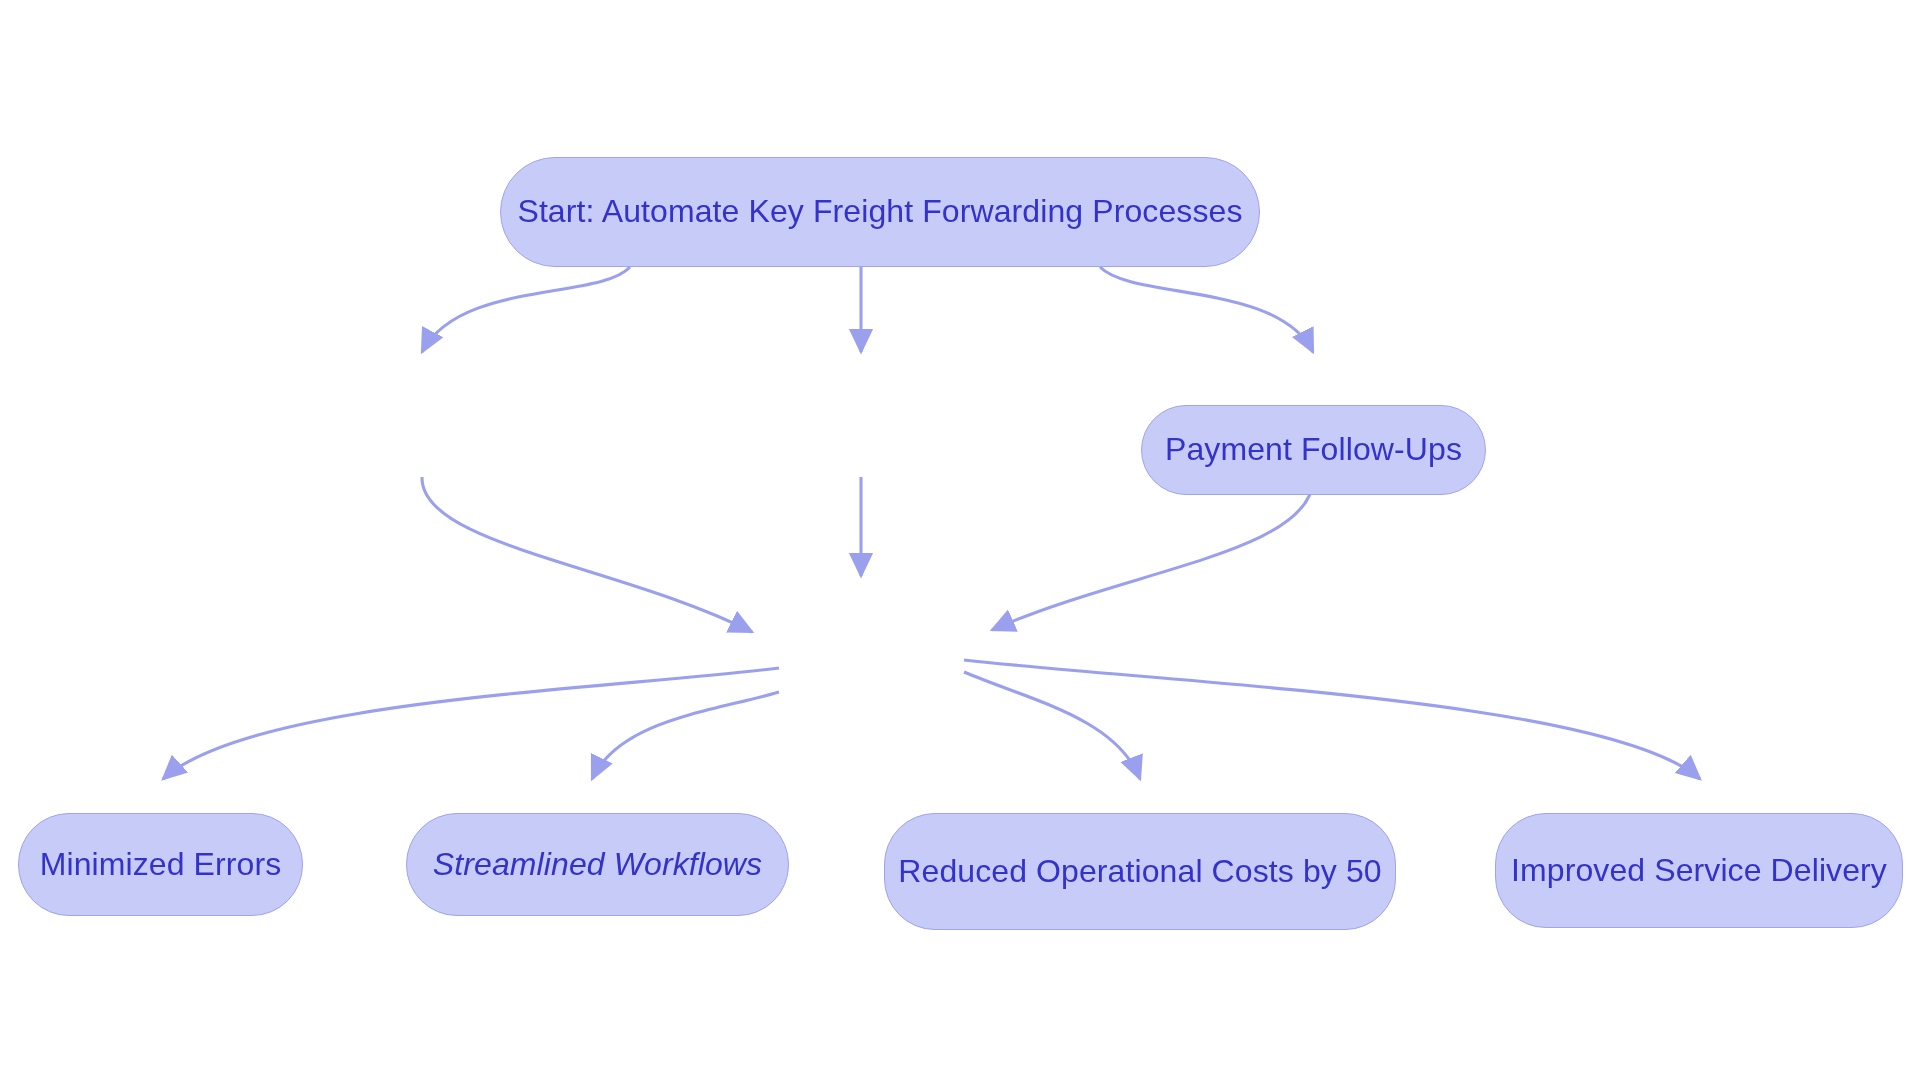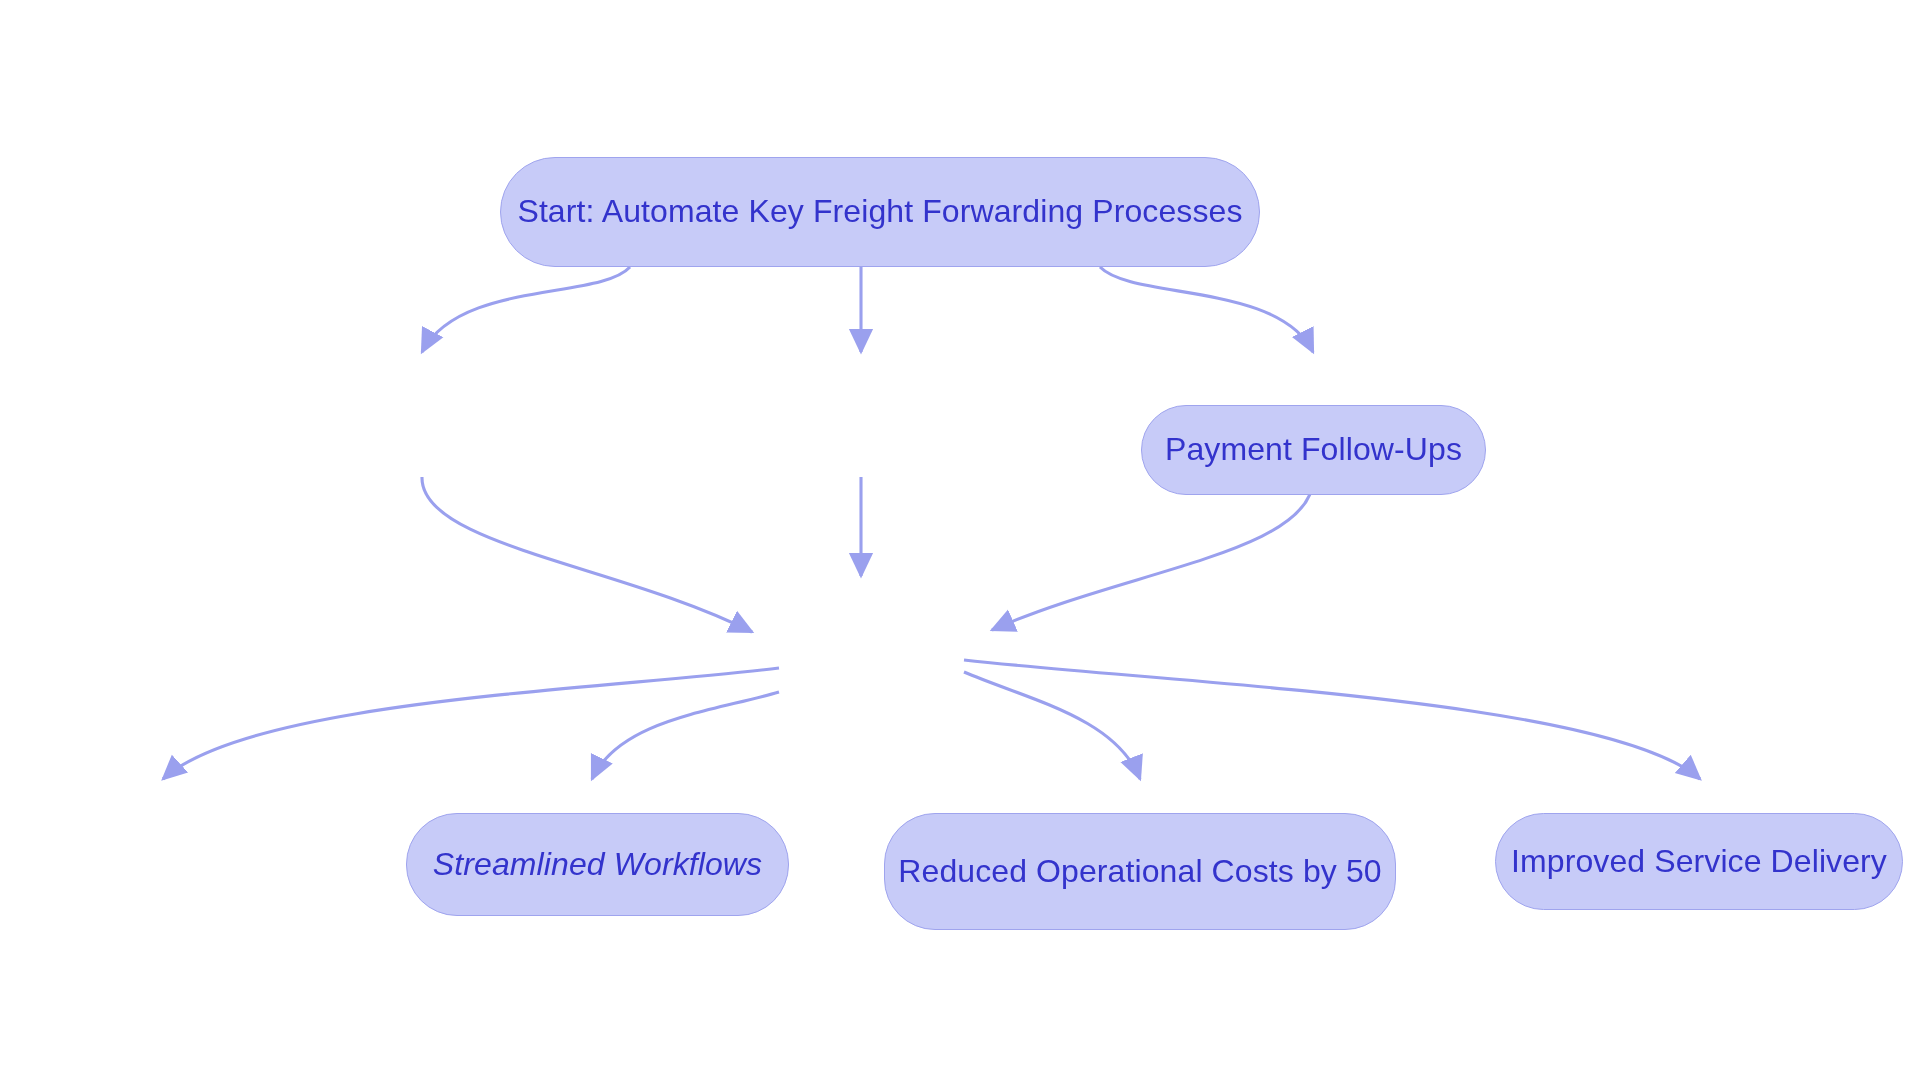--- a/index.html
+++ b/index.html
@@ -48,21 +48,21 @@
   }
   
   .n-start  { left: 500px;  top: 157px; width: 760px;  height: 110px; border-radius: 55px; }
   .n-ship   { left: 262px;  top: 373px; width: 320px;  height: 103px; border-radius: 51px; }
   .n-inv    { left: 682px;  top: 373px; width: 358px;  height: 103px; border-radius: 51px; }
   .n-pay    { left: 1141px; top: 373px; width: 345px;  height: 90px; border-radius: 51px; margin-top: 32px; }
   .n-benefit{ left: 779px;  top: 595px; width: 185px;  height: 90px;  border-radius: 34px; }
   .n-b1     { left: 18px;   top: 813px; width: 285px;  height: 103px; border-radius: 51px; }
   .n-b2     { left: 406px;  top: 813px; width: 383px;  height: 103px; border-radius: 51px; font-style: italic; }
   .n-b3     { left: 884px;  top: 813px; width: 512px;  height: 117px; border-radius: 51px; }
-  .n-b4     { left: 1495px; top: 813px; width: 408px;  height: 97px; border-radius: 51px; }
+  .n-b4     { left: 1495px; top: 813px; width: 408px;  height: 115px; border-radius: 51px; }
 </style>
 </head>
 <body>
 
 <div id="diagram-root">
 
   <svg id="edge-layer" viewBox="0 0 1920 1083" width="1920" height="1083" xmlns="http://www.w3.org/2000/svg">
     <defs>
       <marker id="arrowhead" markerWidth="9" markerHeight="9" refX="7.4" refY="4.5" orient="auto" markerUnits="strokeWidth">
         <path d="M0,0.6 L8.2,4.5 L0,8.4 z" fill="#9aa0ee"></path>
@@ -97,20 +97,23 @@
     <span class="node-label">Start: Automate Key Freight Forwarding Processes</span>
   </div>
 
 
 
   <div class="node n-pay">
     <span class="node-label">Payment Follow-Ups</span>
   </div>
 
 
+  <div class="node n-b1">
+    <span class="node-label">Minimized Errors</span>
+  </div>
 
   <div class="node n-b2">
     <span class="node-label">Streamlined Workflows</span>
   </div>
 
   <div class="node n-b3">
     <span class="node-label">Reduced Operational Costs by 50</span>
   </div>
 
   <div class="node n-b4">

